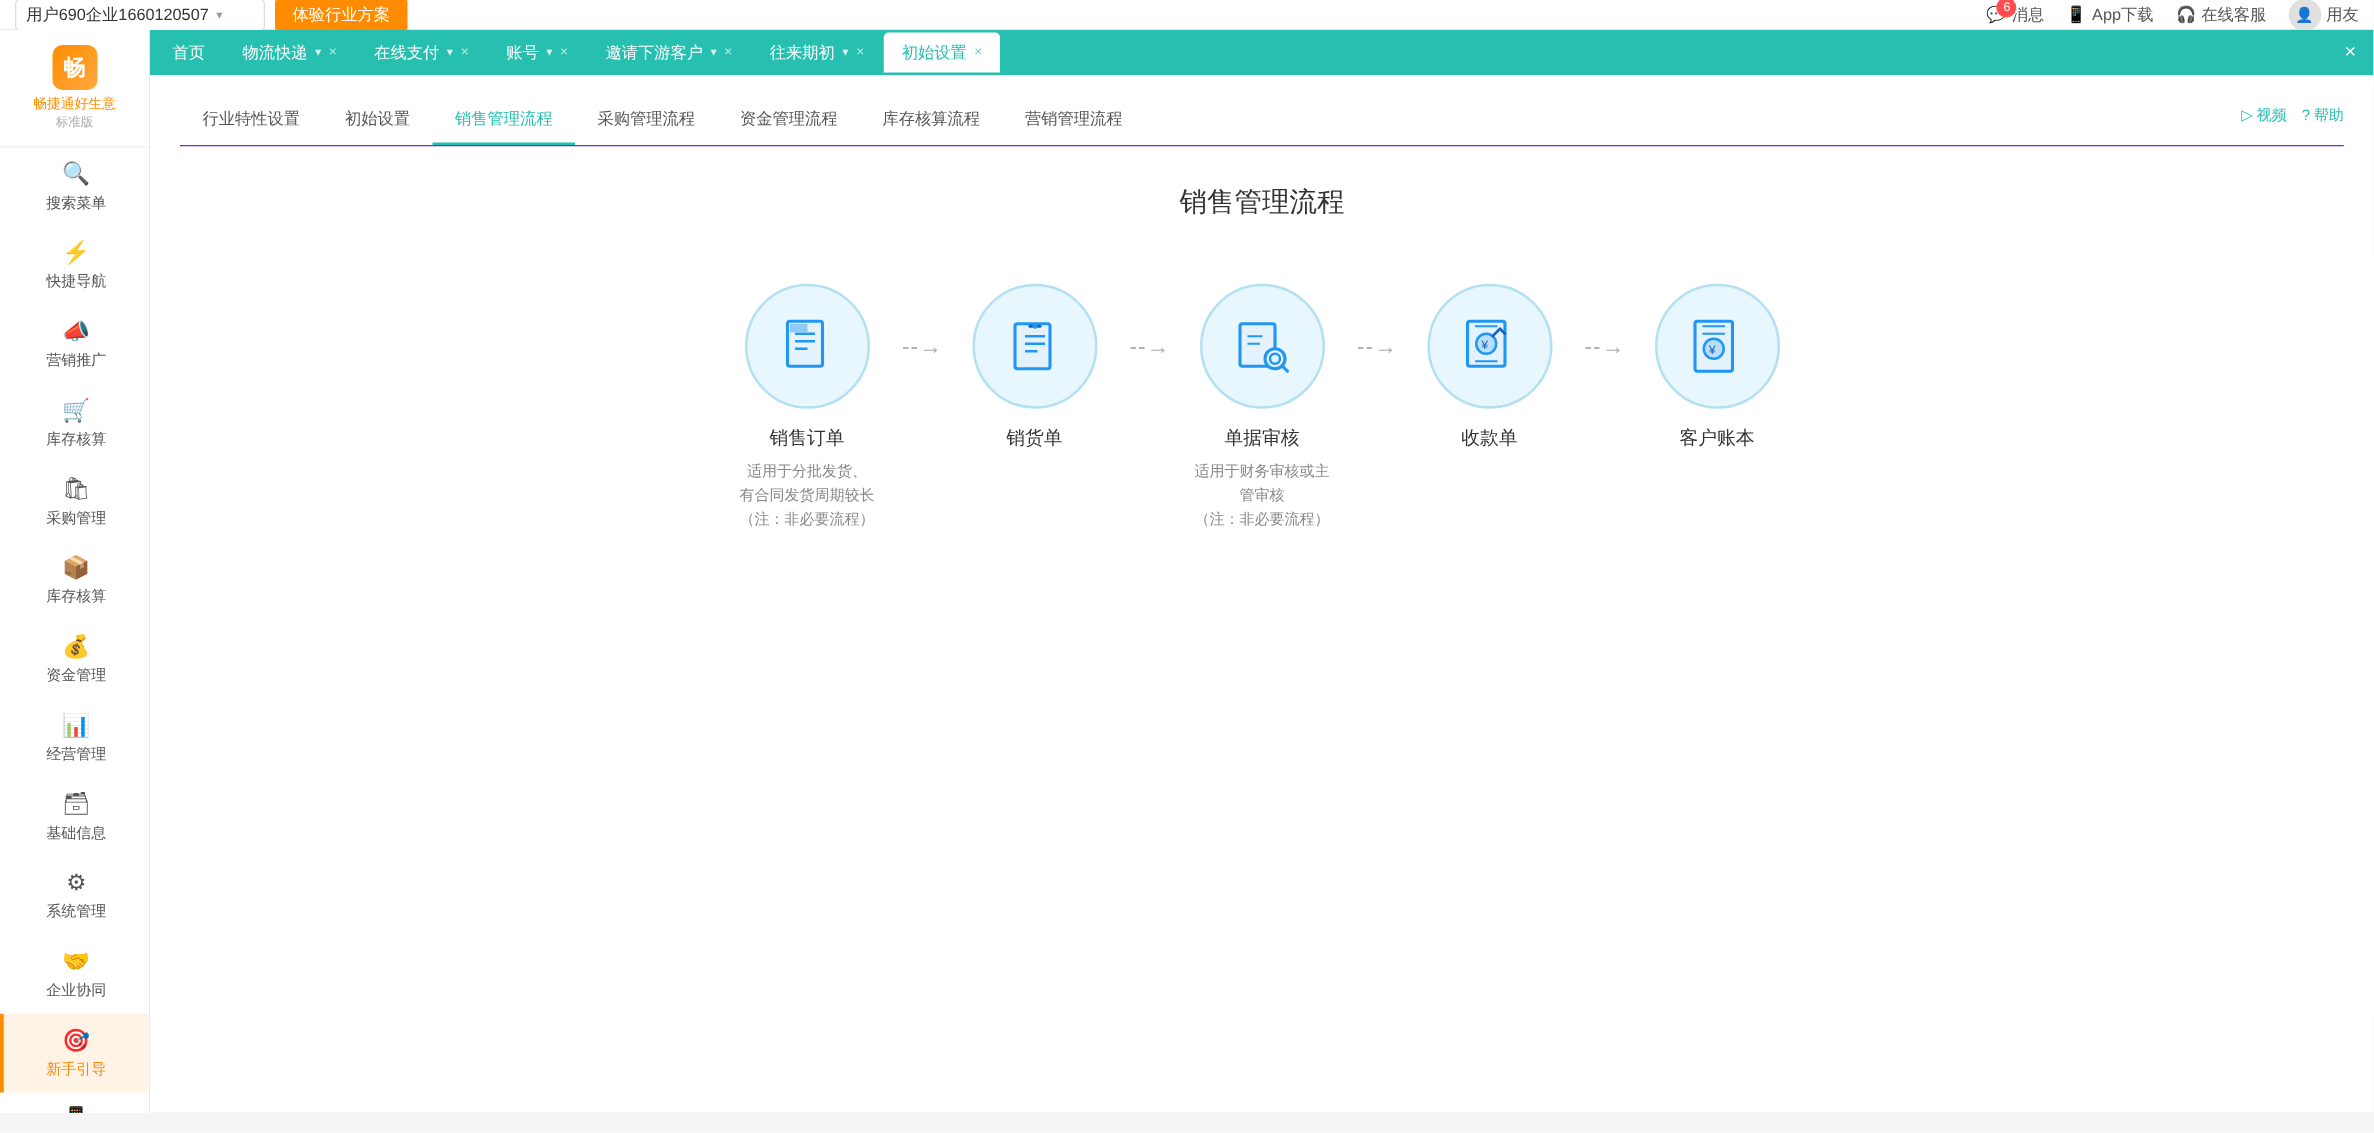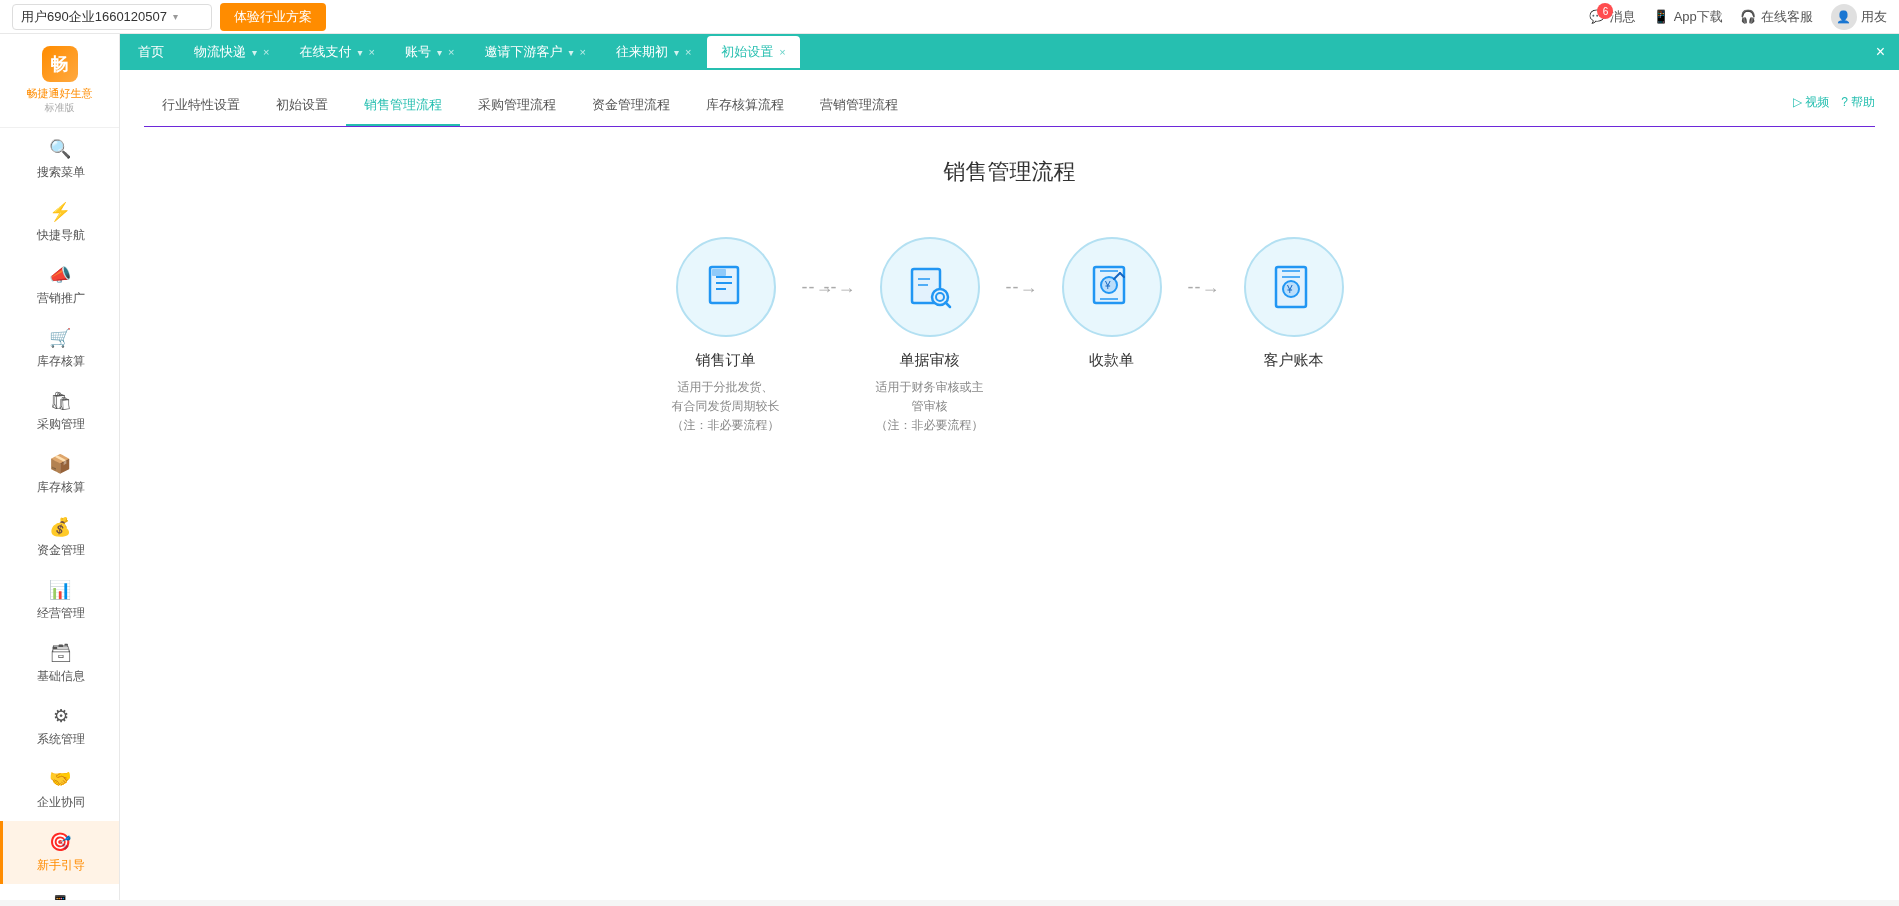--- a/index.html
+++ b/index.html
@@ -2,21 +2,21 @@
 <html><head>
   <meta charset="utf-8">
   <style>
     * { box-sizing: border-box; margin: 0; padding: 0; }
     body { font-family: "Microsoft YaHei", "PingFang SC", sans-serif; font-size: 14px; background: #f5f5f5; color: #333; overflow: hidden; }
 
     
     .top-header {
       display: flex;
       align-items: center;
-      height: 34px;
+      height: 24px;
       background: #fff;
       border-bottom: 1px solid #e8e8e8;
       padding: 0 12px;
       gap: 8px;
     }
     .user-selector {
       display: flex;
       align-items: center;
       border: 1px solid #ddd;
       border-radius: 4px;
@@ -460,20 +460,34 @@
     <line x1="14" y1="14" x2="30" y2="14" stroke="#2196F3" stroke-width="2"></line>
     <line x1="14" y1="20" x2="30" y2="20" stroke="#2196F3" stroke-width="2"></line>
     <line x1="14" y1="26" x2="24" y2="26" stroke="#2196F3" stroke-width="2"></line>
     <rect x="10" y="6" width="14" height="7" rx="1" fill="#90caf9"></rect>
   </svg>
     </div>
     <div class="flow-step-name">销售订单</div>
     <div class="flow-step-desc"><span>适用于分批发货、</span><br><span>有合同发货周期较长</span><br><span>（注：非必要流程）</span></div>
   </div>
             <div class="flow-arrow">- - →</div>
+            <div class="flow-step">
+    <div class="flow-circle">
+      <svg viewBox="0 0 48 48" fill="none" xmlns="http://www.w3.org/2000/svg">
+    <rect x="8" y="6" width="28" height="36" rx="2" stroke="#2196F3" stroke-width="2.5" fill="#e3f2fd"></rect>
+    <path d="M16 16 L32 16" stroke="#2196F3" stroke-width="2"></path>
+    <path d="M16 22 L32 22" stroke="#2196F3" stroke-width="2"></path>
+    <path d="M16 28 L26 28" stroke="#2196F3" stroke-width="2"></path>
+    <path d="M20 8 L28 8" stroke="#1565c0" stroke-width="2.5" stroke-linecap="round"></path>
+    <circle cx="24" cy="8" r="2" fill="#2196F3"></circle>
+  </svg>
+    </div>
+    <div class="flow-step-name">销货单</div>
+    <div class="flow-step-desc"></div>
+  </div>
             <div class="flow-arrow">- - →</div>
             <div class="flow-step">
     <div class="flow-circle">
       <svg viewBox="0 0 48 48" fill="none" xmlns="http://www.w3.org/2000/svg">
     <rect x="6" y="6" width="28" height="34" rx="2" stroke="#2196F3" stroke-width="2.5" fill="#e3f2fd"></rect>
     <circle cx="34" cy="34" r="8" fill="#e3f2fd" stroke="#2196F3" stroke-width="2.5"></circle>
     <circle cx="34" cy="34" r="4" stroke="#2196F3" stroke-width="2"></circle>
     <line x1="39.5" y1="39.5" x2="44" y2="44" stroke="#2196F3" stroke-width="2.5" stroke-linecap="round"></line>
     <line x1="12" y1="16" x2="24" y2="16" stroke="#2196F3" stroke-width="1.5"></line>
     <line x1="12" y1="22" x2="22" y2="22" stroke="#2196F3" stroke-width="1.5"></line>

